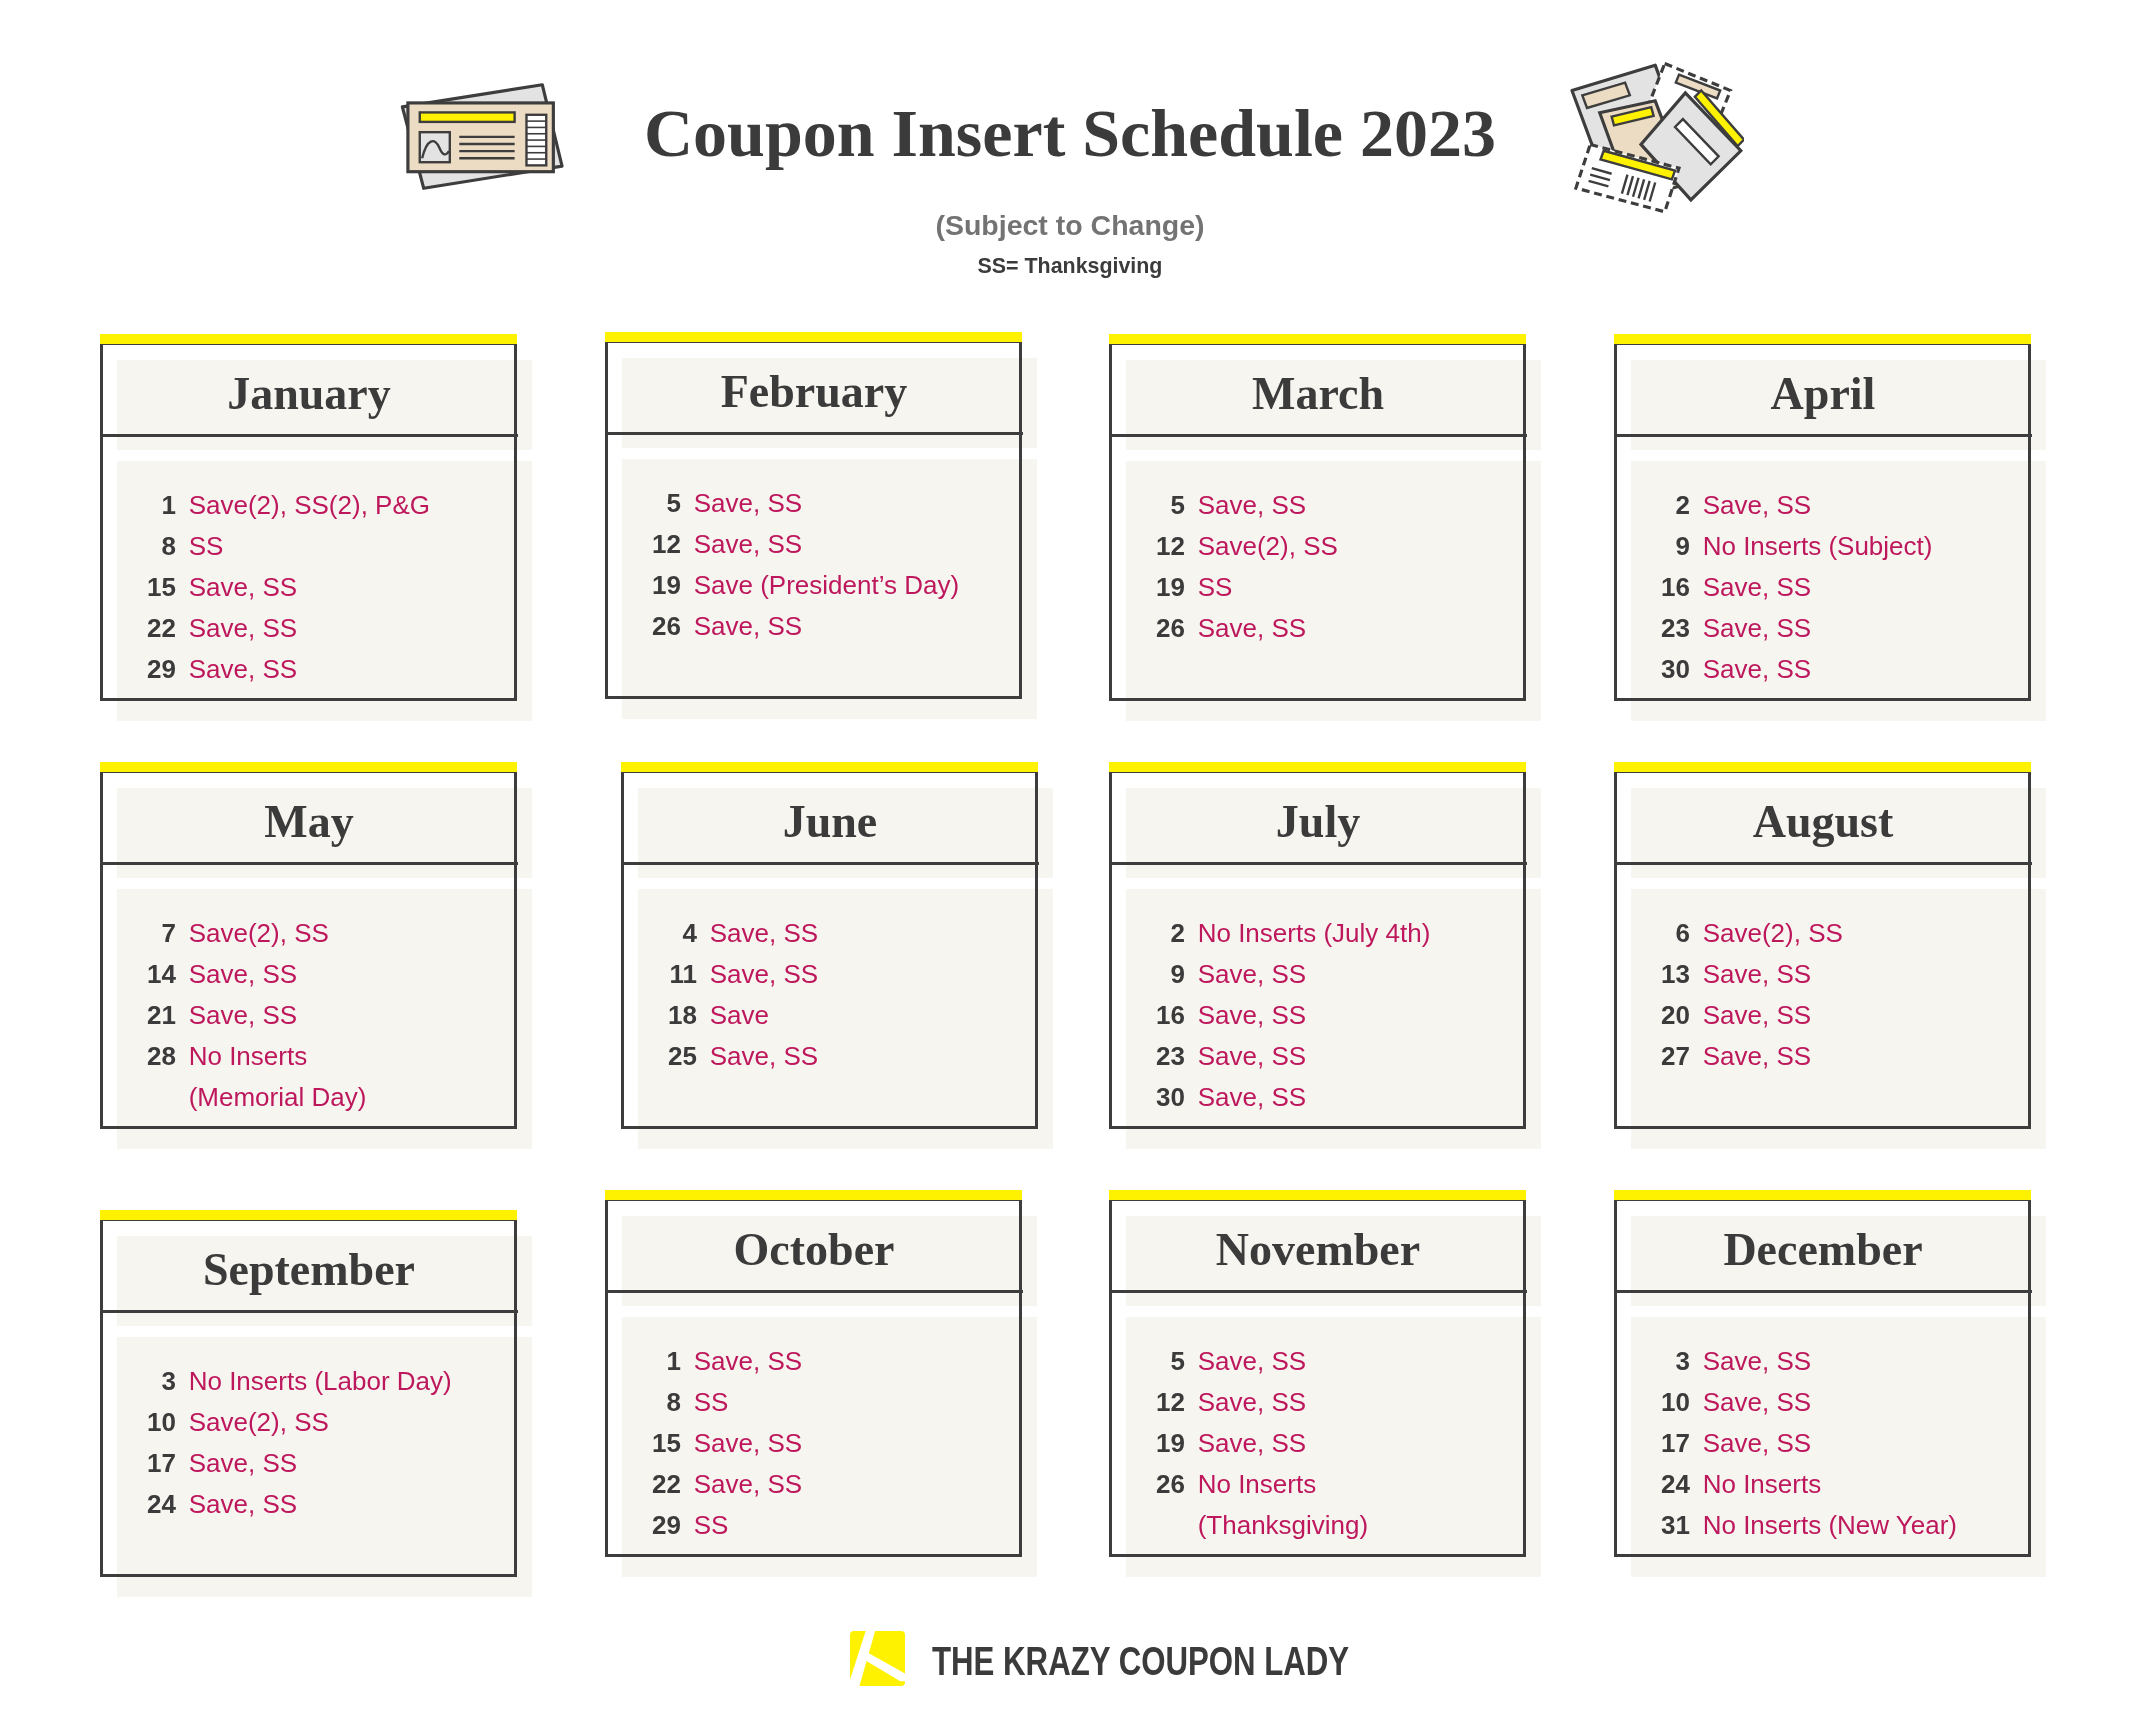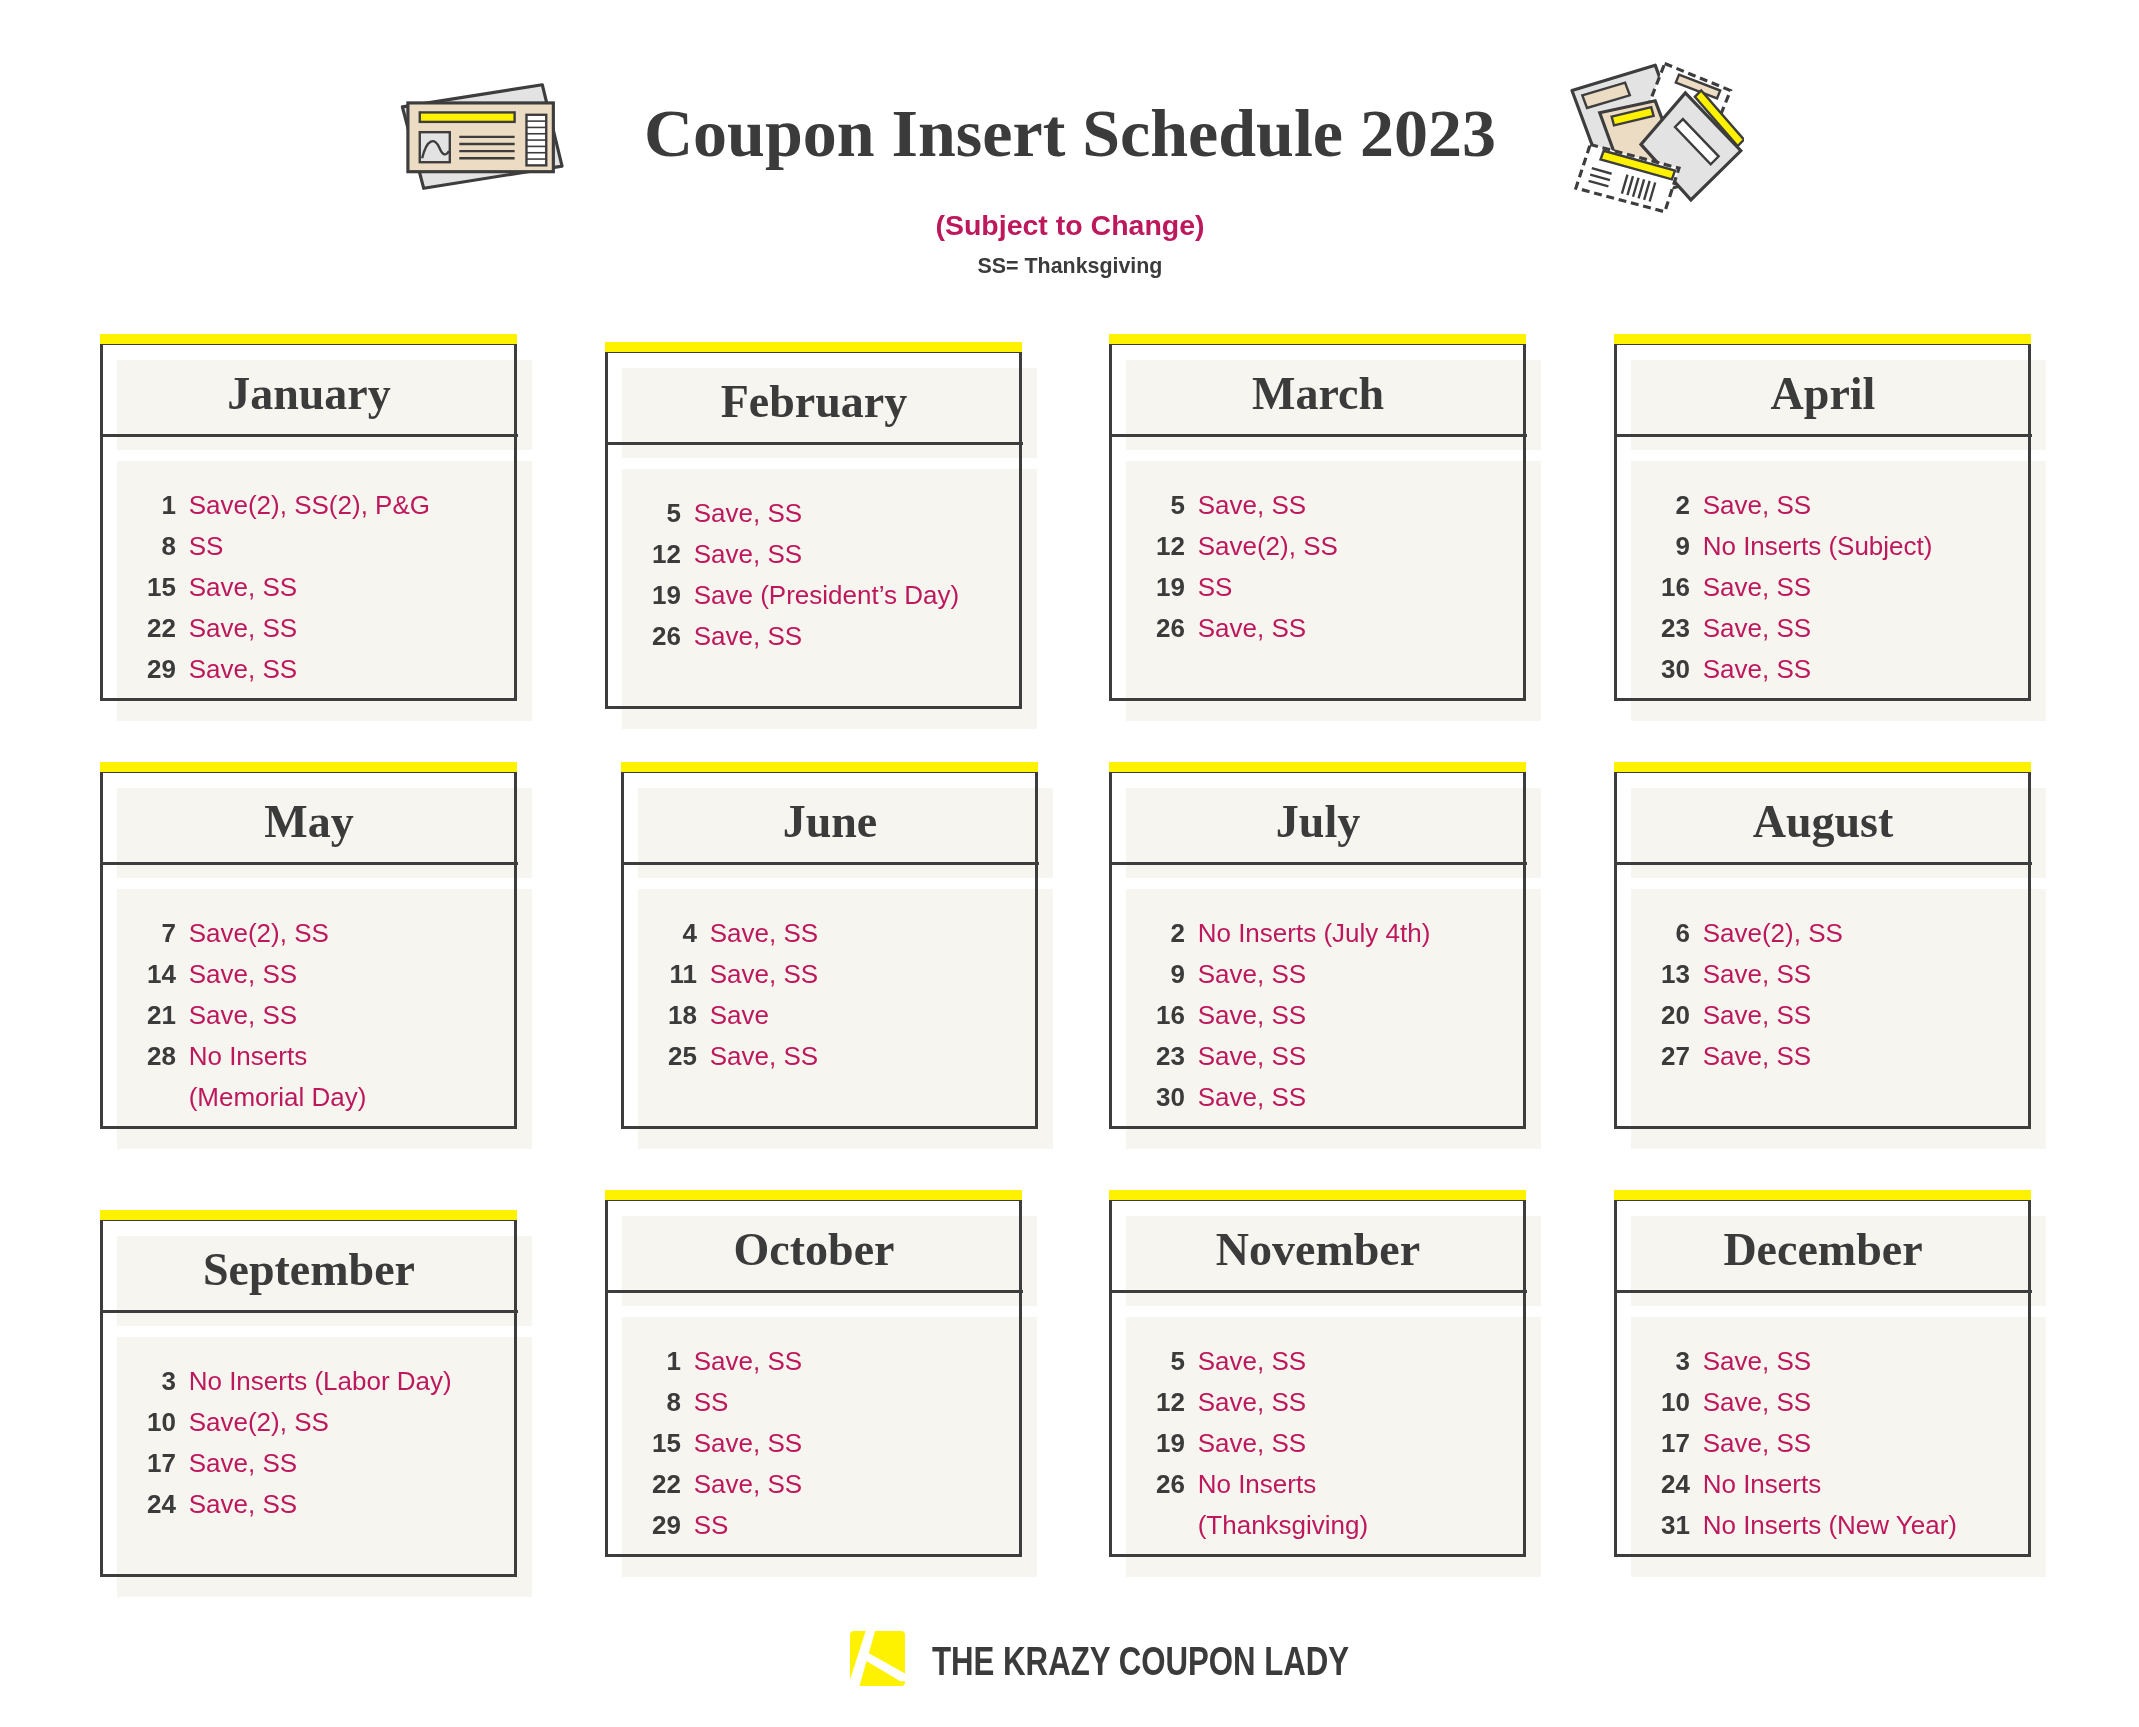--- a/index.html
+++ b/index.html
@@ -1,20 +1,20 @@
 <!DOCTYPE html>
 <html style="font-size:12.7px"><head>
 <meta charset="utf-8">
 <style>
   html, body { margin: 0; padding: 0; background: #ffffff; }
   body { width: 2140px; height: 1728px; position: relative; overflow: hidden; font-family: "Liberation Sans", sans-serif; color: #3b3b3b; }
 
   
   .title { position: absolute; left: 0; width: 2140px; top: 94px; text-align: center; font-family: "Liberation Serif", serif; font-weight: bold; font-size: 68px; line-height: 79px; color: #3b3b3b; letter-spacing: 0px; }
-  .subtitle { position: absolute; left: 0; width: 2140px; top: 208px; text-align: center; font-family: "Liberation Sans", sans-serif; font-weight: bold; font-size: 28.5px; line-height: 35px; color: #be185d; }
+  .subtitle { position: absolute; left: 0; width: 2140px; top: 208px; text-align: center; font-family: "Liberation Sans", sans-serif; font-weight: bold; font-size: 28.5px; line-height: 35px; color: #737373; }
   .legend { position: absolute; left: 0; width: 2140px; top: 254px; text-align: center; font-family: "Liberation Sans", sans-serif; font-weight: bold; font-size: 21.4px; line-height: 25px; color: #3b3b3b; }
 
   
   .card { position: absolute; width: 434px; height: 388px; }
   .card .shadow-head { position: absolute; left: 16.6px; top: 26px; width: 415px; height: 90px; background: #f7f5f0; }
   .card .shadow-body { position: absolute; left: 16.6px; top: 127px; width: 415px; height: 260px; background: #f7f5f0; }
   .card .yellow-bar { position: absolute; left: 0; top: 0; width: 417px; height: 9.5px; background: #fff200; }
   .card .box { position: absolute; left: 0; top: 8.7px; width: 411px; height: 353px; border: 3.2px solid #3d3d3d; border-top-width: 2.4px; }
   .card .divider { position: absolute; left: 0; top: 100px; width: 418px; height: 3.2px; background: #3d3d3d; }
   .card .month-name { position: absolute; left: 0; top: 32px; width: 418px; text-align: center; font-family: "Liberation Serif", serif; font-weight: bold; font-size: 46px; line-height: 55px; color: #3b3b3b; }
@@ -112,21 +112,21 @@
         <div class="entry">
           <span class="day">22</span>
           <span class="desc">Save, SS</span>
         </div>
         <div class="entry">
           <span class="day">29</span>
           <span class="desc">Save, SS</span>
         </div>
       </div>
     </div>
-    <div class="card" style="left: 605px; top: 342px; padding-left: 41px;">
+    <div class="card" style="left: 605px; top: 332px; padding-left: 41px;">
       <div class="shadow-head"></div>
       <div class="shadow-body"></div>
       <div class="box"></div>
       <div class="yellow-bar"></div>
       <div class="divider"></div>
       <div class="month-name">February</div>
       <div class="entries">
         <div class="entry">
           <span class="day">5</span>
           <span class="desc">Save, SS</span>

